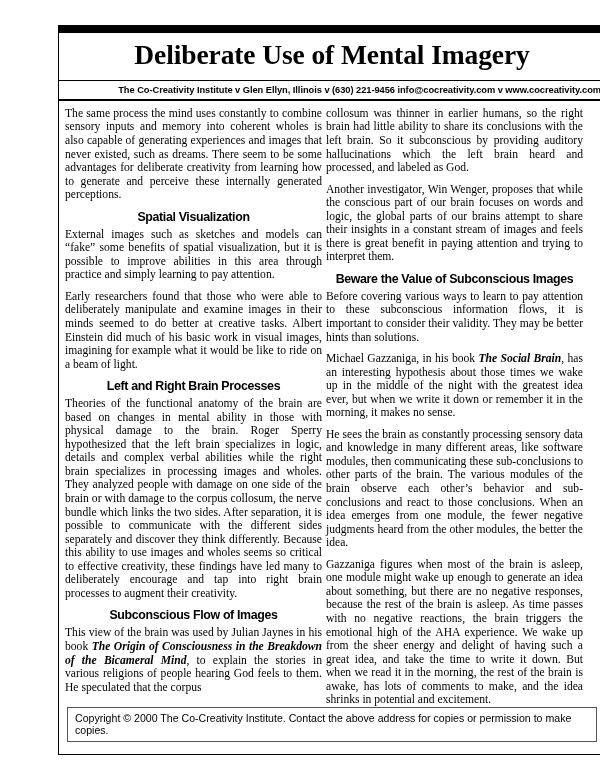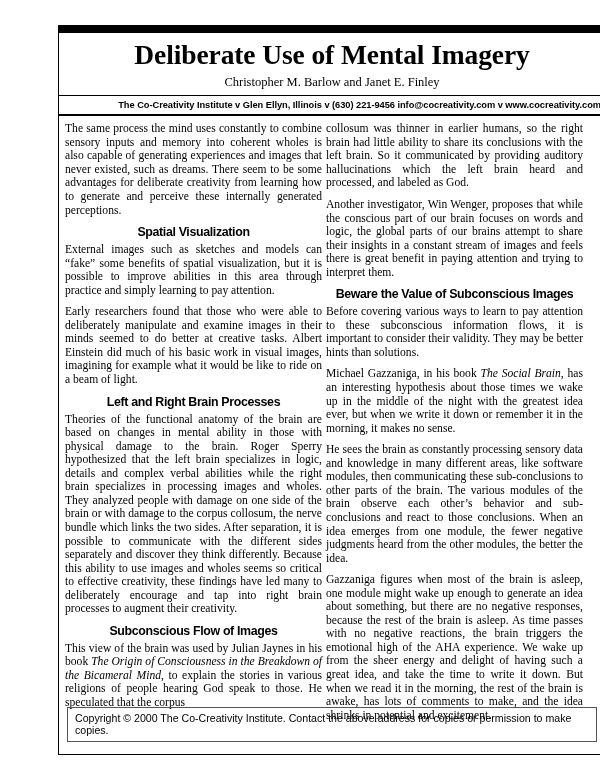--- a/index.html
+++ b/index.html
@@ -90,21 +90,21 @@
   }
   h2.section-head {
     font-family: "Liberation Sans", "DejaVu Sans", sans-serif;
     font-weight: bold;
     font-size: 12.4px;
     line-height: 14px;
     margin: 3px 0 4px 0;
     letter-spacing: -0.35px;
     text-align: center;
   }
-  .it { font-style: italic; }
+  .it { font-style: italic; font-weight: bold; }
 
   
   .footer {
     position: absolute;
     left: 8px;
     right: 8px;
     bottom: 12px;
     border: 1px solid #555;
     box-sizing: border-box;
     padding: 4px 7px 5px 7px;
@@ -118,40 +118,39 @@
 </style>
 </head>
 <body>
 
 <div class="page">
 
   <div class="masthead">
     <div class="masthead-rule-top"></div>
     <div class="title-box">
       <h1 class="doc-title">Deliberate Use of Mental Imagery</h1>
-      <div class="doc-authors">Christopher M. Barlow and Janet E. Finley</div>
     </div>
     <div class="address-bar">The Co-Creativity Institute v Glen Ellyn, Illinois  v (630) 221-9456  info@cocreativity.com v www.cocreativity.com</div>
   </div>
 
   <div class="columns">
 
     <div class="col">
       <p class="para">The same process the mind uses constantly to combine sensory inputs and memory into coherent wholes is also capable of generating experiences and images that never existed, such as dreams. There seem to be some advantages for deliberate creativity from learning how to generate and perceive these internally generated perceptions.</p>
       <h2 class="section-head">Spatial Visualization</h2>
       <p class="para">External images such as sketches and models can “fake” some benefits of spatial visualization, but it is possible to improve abilities in this area through practice and simply learning to pay attention.</p>
       <p class="para">Early researchers found that those who were able to deliberately manipulate and examine images in their minds seemed to do better at creative tasks. Albert Einstein did much of his basic work in visual images, imagining for example what it would be like to ride on a beam of light.</p>
       <h2 class="section-head">Left and Right Brain Processes</h2>
       <p class="para">Theories of the functional anatomy of  the brain are based on changes in mental ability in those with physical damage to the brain.  Roger Sperry hypothesized that the left brain specializes in logic, details and complex verbal abilities while the right brain specializes in processing images and wholes.  They analyzed people with damage on one side of the brain or with damage to the corpus collosum, the nerve bundle which links the two sides. After separation, it is possible to communicate with the different sides separately and discover they think differently.   Because this ability to use images and wholes seems so critical to effective creativity, these findings have led many to deliberately encourage and tap into right brain processes to augment their creativity.</p>
       <h2 class="section-head">Subconscious Flow of Images</h2>
-      <p class="para"><span>This view of the brain was used by Julian Jaynes in his book </span><span class="it">The Origin of Consciousness in the Breakdown of the Bicameral Mind</span><span>, to explain the stories in various religions of people hearing God speak to those.  He speculated that the corpus</span></p>
+      <p class="para"><span>This view of the brain was used by Julian Jaynes in his book </span><span class="it">The Origin of Consciousness in the Breakdown of the Bicameral Mind</span><span>, to explain the stories in various religions of people hearing God feels to them.  He speculated that the corpus</span></p>
     </div>
 
     <div class="col">
-      <p class="para">collosum was thinner in earlier humans, so the right brain had little ability to share its conclusions with the left brain.  So it communicated by providing auditory hallucinations which the left brain heard and processed, and labeled as God.</p>
+      <p class="para">collosum was thinner in earlier humans, so the right brain had little ability to share its conclusions with the left brain.  So it subconscious by providing auditory hallucinations which the left brain heard and processed, and labeled as God.</p>
       <p class="para">Another investigator, Win Wenger, proposes that while the conscious part of our brain focuses on words and logic, the global parts of our brains attempt to share their insights in a constant stream of images and feels there is great benefit in paying attention and trying to interpret them.</p>
       <h2 class="section-head">Beware the Value of Subconscious Images</h2>
       <p class="para">Before covering various ways to learn to pay attention to these subconscious information flows, it is important to consider their validity.  They may be better hints than solutions.</p>
       <p class="para"><span>Michael Gazzaniga, in his book </span><span class="it">The Social Brain</span><span>, has an interesting hypothesis about those times we wake up in the middle of the night with the greatest idea ever, but when we write it down or remember it in the morning, it makes no sense.</span></p>
       <p class="para">He sees the brain as constantly processing sensory data and knowledge in many different areas, like software modules, then communicating these sub-conclusions to other parts of the brain.  The various modules of the brain observe each other’s behavior and sub-conclusions and react to those conclusions.  When an idea emerges from one module, the fewer negative judgments heard from the other modules, the better the idea.</p>
       <p class="para">Gazzaniga figures when most of the brain is asleep, one module might wake up enough to generate an idea about something, but there are no negative responses, because the rest of the brain is asleep.  As time passes with no negative reactions, the brain triggers the emotional high of the AHA experience.  We wake up from the sheer energy and delight of having such a great idea, and take the time to write it down.  But when we read it in the morning, the rest of the brain is awake, has lots of comments to make, and the idea shrinks in potential and excitement.</p>
     </div>
 
   </div>
 

